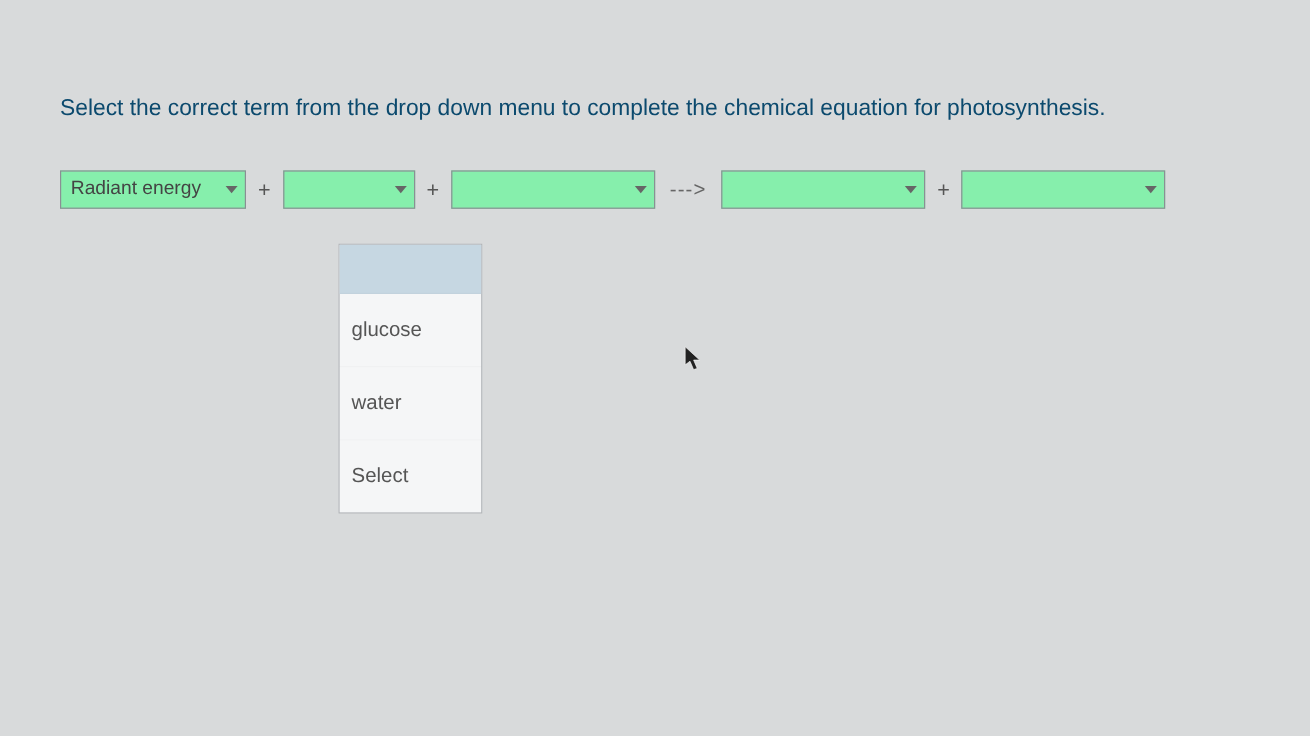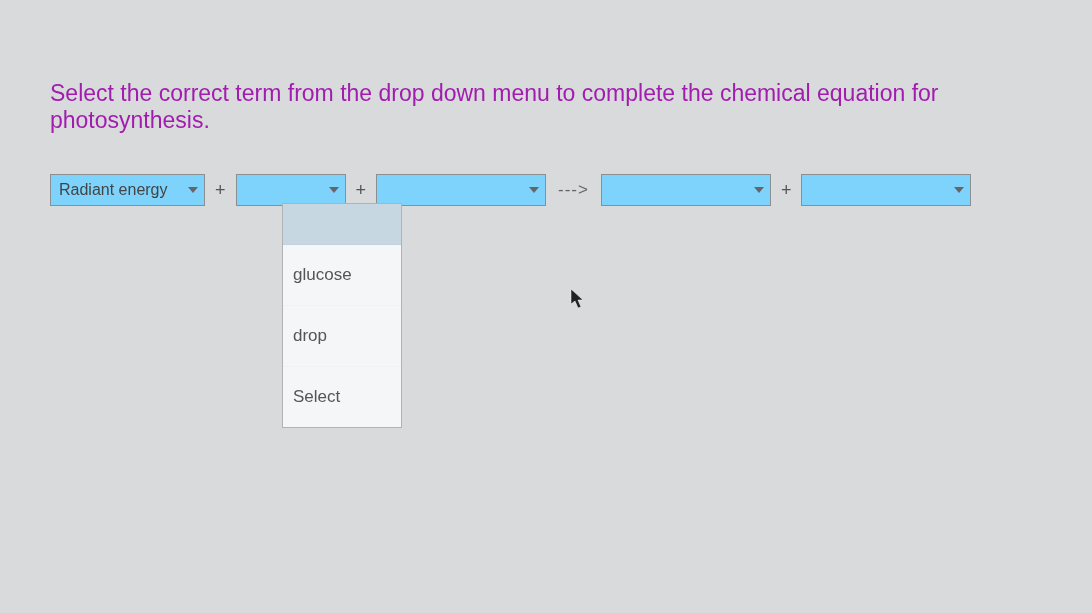--- a/index.html
+++ b/index.html
@@ -10,35 +10,35 @@
     body {
       font-family: Arial, Helvetica, sans-serif;
       background: #d8dadb;
       width: 1092px;
       height: 613px;
       padding: 80px 50px;
       position: relative;
       color: #444;
     }
     .instruction {
-      font-size: 23px;
-      color: #a21caf;
+      font-size: 19px;
+      color: #0c4a6e;
       margin-bottom: 40px;
       font-weight: normal;
     }
     .equation-row {
       display: flex;
       align-items: center;
       gap: 8px;
     }
     .dropdown {
       position: relative;
       display: inline-flex;
       align-items: center;
-      background: #7dd3fc;
+      background: #86efac;
       border: 1px solid #8a8f94;
       height: 32px;
       padding: 0 22px 0 8px;
       font-size: 16px;
       color: #444;
       cursor: pointer;
     }
     .dropdown.filled {
       width: 155px;
     }
@@ -129,19 +129,19 @@
   <span class="operator">+</span>
   <div class="dropdown empty-medium">
     <span></span>
     <span class="chevron"></span>
   </div>
 </div>
 
 <div class="dropdown-list">
   <div class="option highlighted"></div>
   <div class="option">glucose</div>
-  <div class="option">drop</div>
+  <div class="option">water</div>
   <div class="option">Select</div>
 </div>
 
 <svg class="cursor" viewBox="0 0 16 22">
   <path d="M 1 1 L 1 16 L 5 13 L 8 20 L 11 19 L 8 12 L 13 12 Z" fill="#222" stroke="#fff" stroke-width="0.5"></path>
 </svg>
 
 </body></html>

